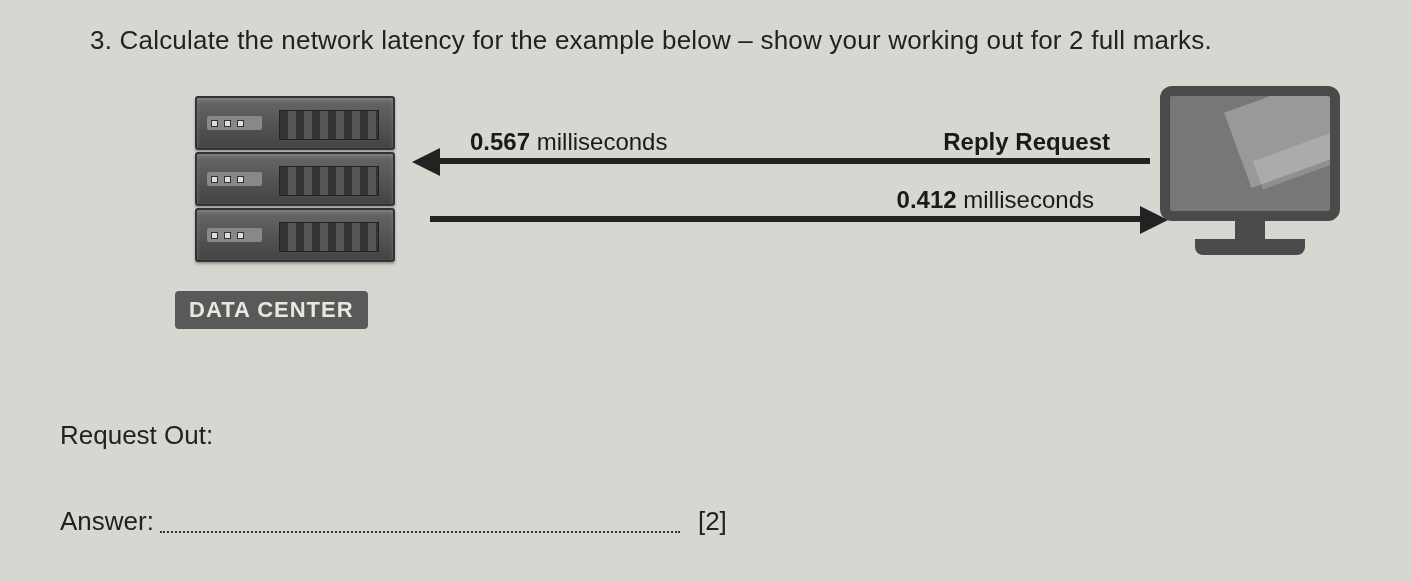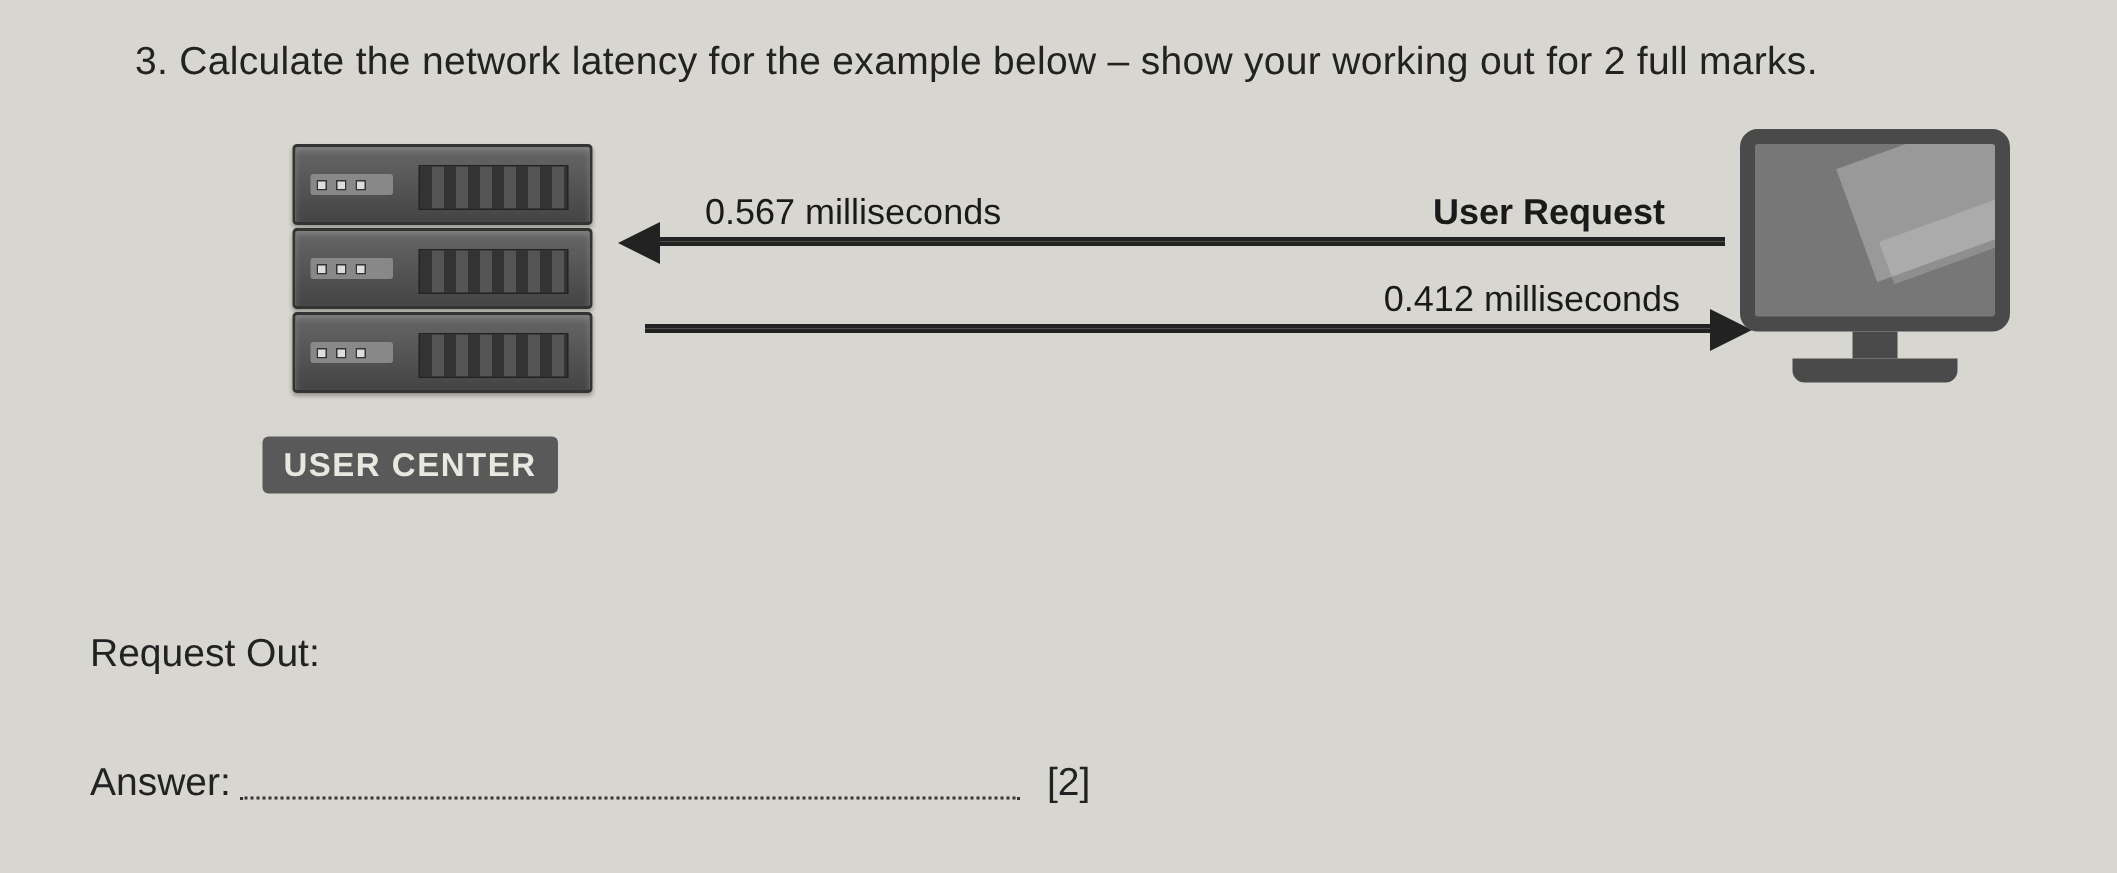--- a/index.html
+++ b/index.html
@@ -186,22 +186,22 @@
     position: absolute;
     font-size: 24px;
     font-weight: 500;
     color: #1a1a1a;
     white-space: nowrap;
     top: -8px;
   }
   .req-time { left: 40px; }
   .req-name { right: 40px; font-weight: 700; }
   .rep-name { left: 40px; font-weight: 700; }
-  .rep-time { right: 30px; margin-left: 14px; }
-  .thin-num { font-weight: 400; }
+  .rep-time { right: 56px; margin-left: 14px; }
+  .thin-num { font-weight: 700; }
 
   
   .working {
     position: absolute;
     left: 60px;
     top: 420px;
     font-size: 26px;
     color: #222;
   }
   .answer-row {
@@ -254,32 +254,32 @@
       <div class="server-unit">
         <div class="leds">
             <span></span>
             <span></span>
             <span></span>
           </div>
         <div class="slot"></div>
       </div>
     </div>
 
-    <div class="label-badge dc-label">USER CENTER</div>
+    <div class="label-badge dc-label">DATA CENTER</div>
 
     <div class="arrow-group">
 
       <div class="arrow-row">
         <div class="arrow-head-left"></div>
         <div class="arrow-line"></div>
         <div class="arrow-label req-time">
           <span class="thin-num">0.567</span>
           <span>milliseconds</span>
         </div>
-        <div class="arrow-label req-name">User Request</div>
+        <div class="arrow-label req-name">Reply Request</div>
       </div>
 
       <div class="arrow-row">
         <div class="arrow-line"></div>
         <div class="arrow-head-right"></div>
         <div class="arrow-label rep-time">
           <span class="thin-num">0.412</span>
           <span>milliseconds</span>
         </div>
       </div>

